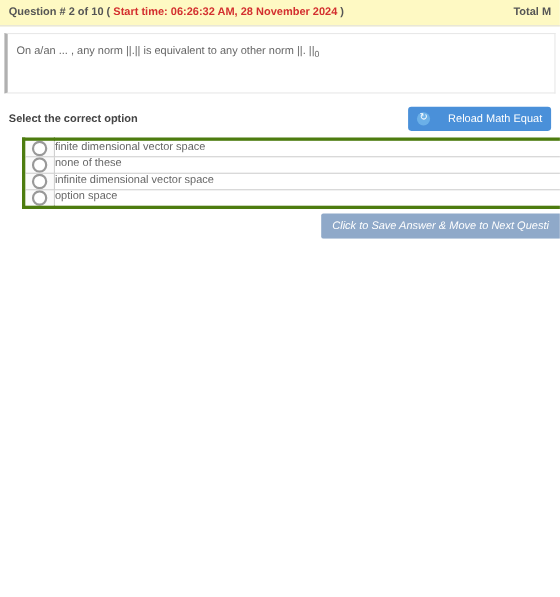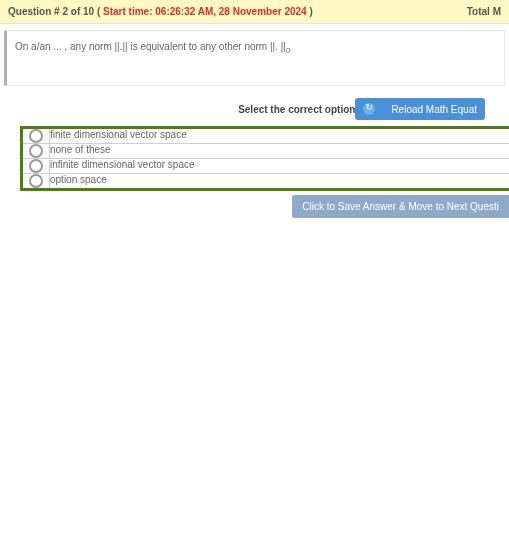--- a/index.html
+++ b/index.html
@@ -42,23 +42,23 @@
       border-right: 1px solid #e8e8e8;
       border-bottom: 1px solid #e8e8e8;
       color: #666;
     }
     .question-text sub {
       font-size: 8px;
       vertical-align: sub;
     }
     .select-row {
       display: flex;
-      justify-content: flex-end;
+      justify-content: space-between;
       align-items: center;
-      padding: 6px 24px;
+      padding: 6px 8px;
     }
     .select-label {
       font-weight: bold;
       color: #444;
     }
     .reload-btn {
       background: #4a90d9;
       color: #ffffff;
       border: none;
       padding: 5px 8px;
@@ -122,20 +122,21 @@
       padding-right: 0px;
     }
     .save-btn {
       background: #8fa9c9;
       color: #ffffff;
       border: none;
       padding: 6px 10px;
       font-size: 10px;
       cursor: pointer;
       border-radius: 2px 0 0 2px;
+      font-style: italic;
     }
   </style>
 </head>
 <body>
 
 <div class="header-bar">
   <div>
     <span class="question-header">Question # 2 of 10</span>
     <span class="question-header"> ( </span>
     <span class="start-time">Start time: 06:26:32 AM, 28 November 2024</span>

